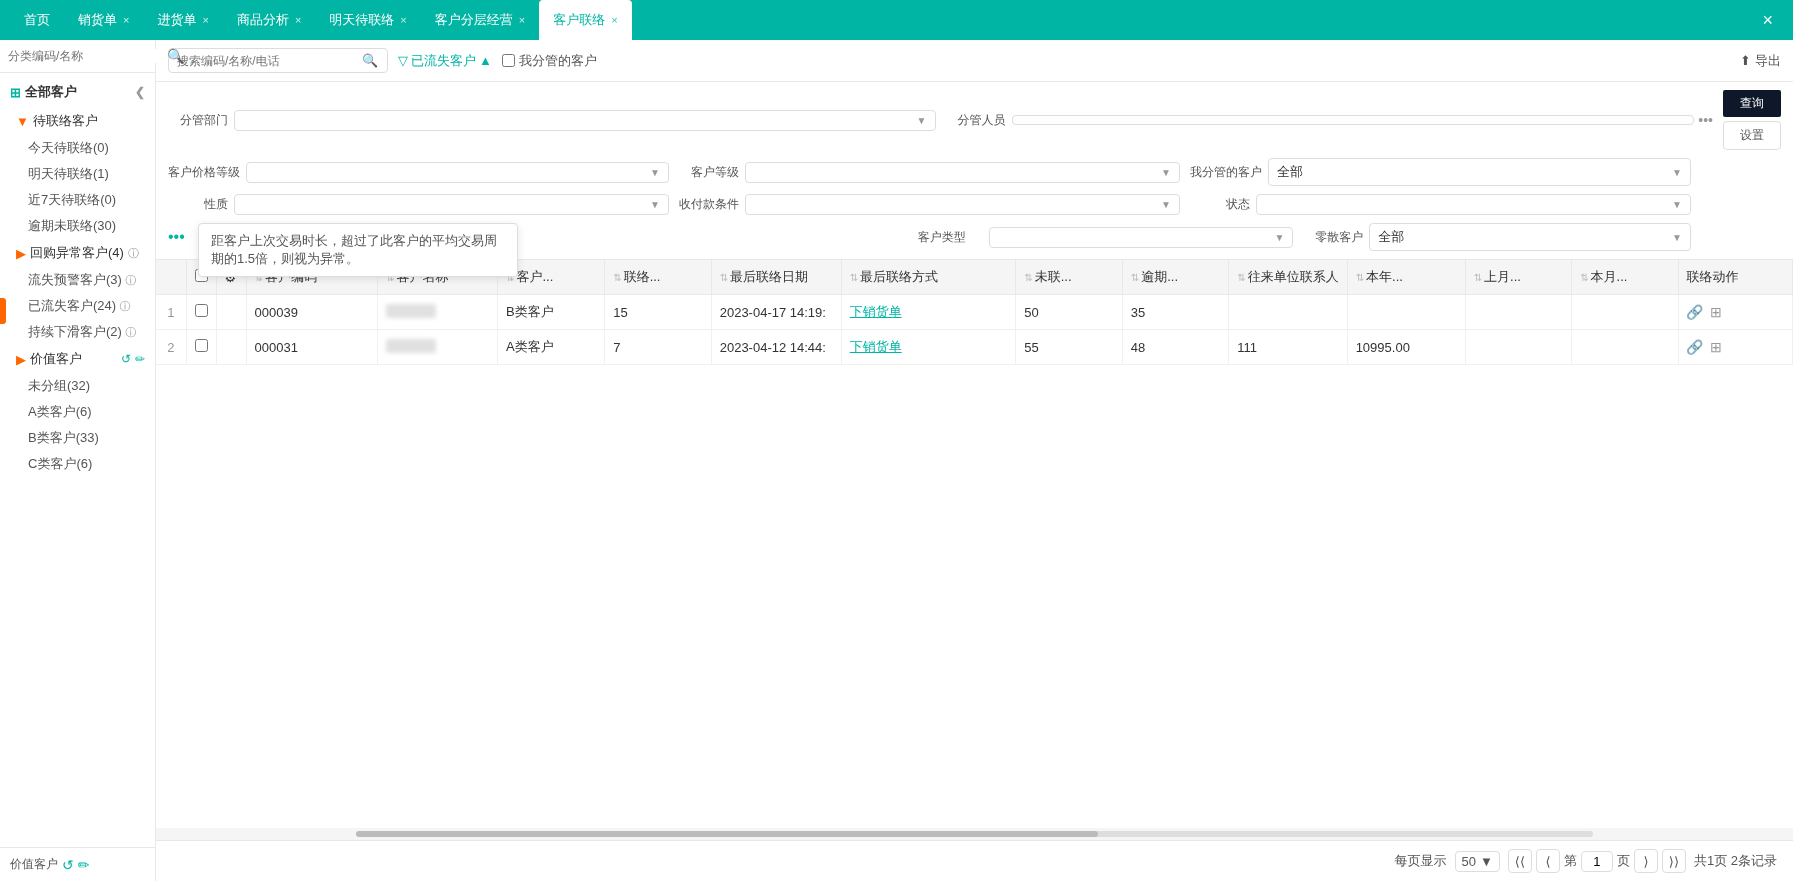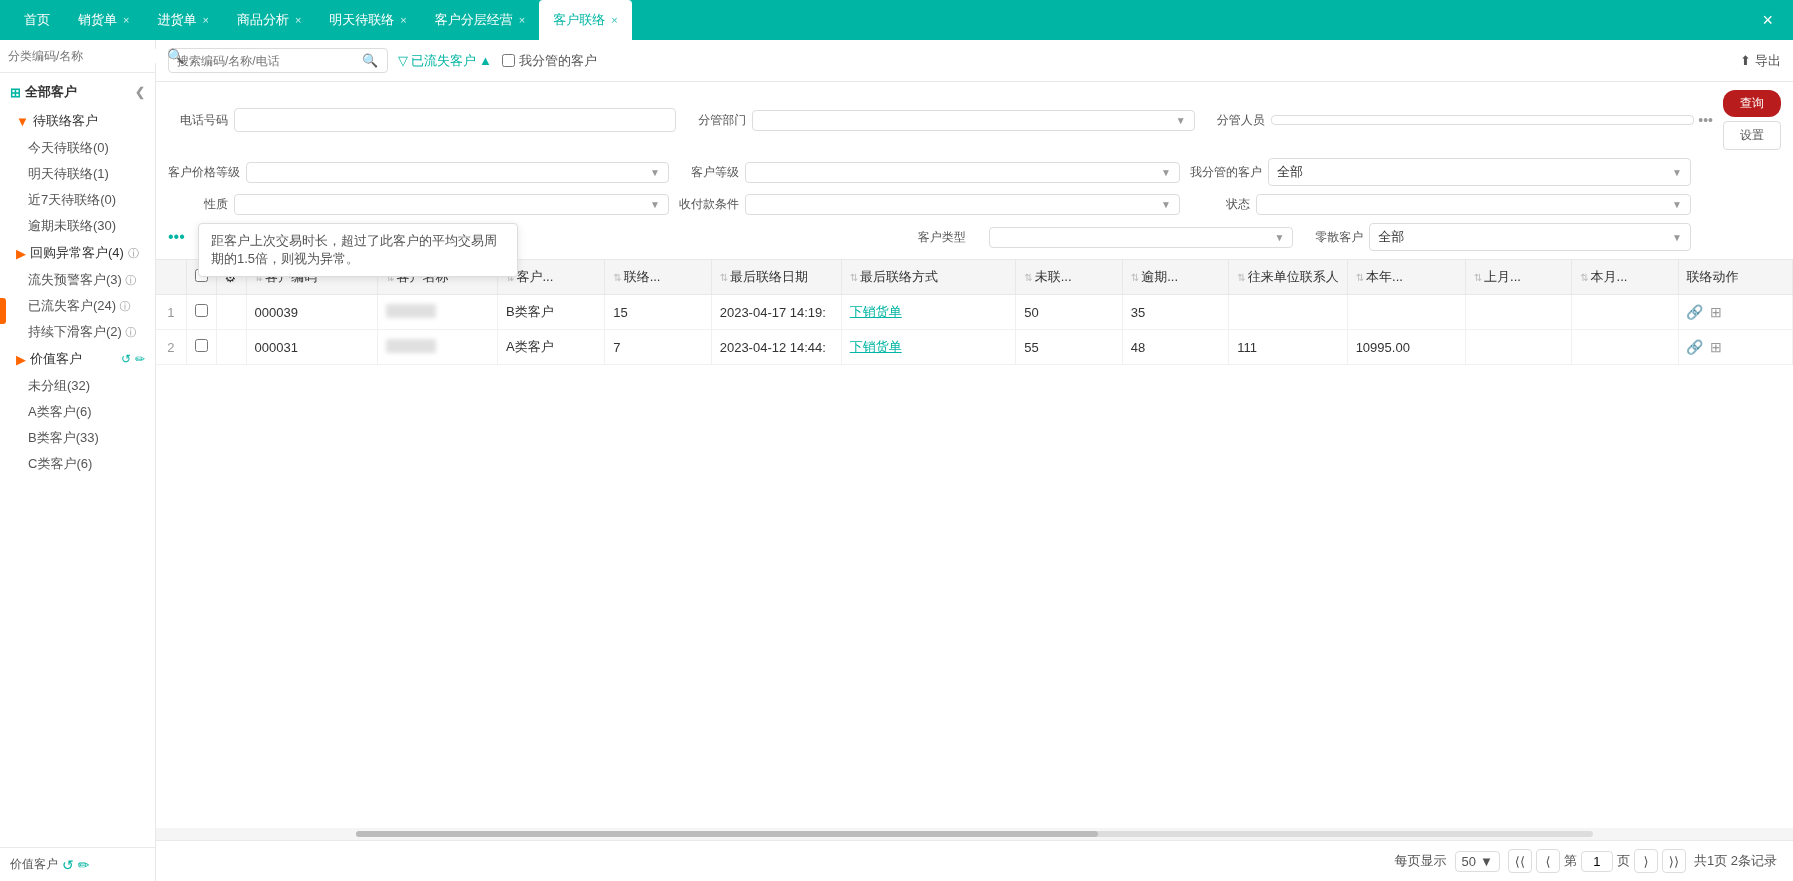--- a/index.html
+++ b/index.html
@@ -229,24 +229,24 @@
       align-items: center;
       gap: 4px;
     }
     .dots-btn { color: #999; cursor: pointer; font-size: 14px; }
     .action-buttons {
       display: flex;
       flex-direction: column;
       gap: 4px;
     }
     .btn-query {
-      background: #b91c1c;
+      background: #0f172a;
       color: white;
       border: none;
-      border-radius: 12px;
+      border-radius: 2px;
       padding: 5px 16px;
       cursor: pointer;
       font-size: 12px;
     }
     .btn-settings {
       background: white;
       color: #555;
       border: 1px solid #ddd;
       border-radius: 4px;
       padding: 5px 16px;
@@ -556,24 +556,20 @@
       <div class="export-btn">
         <span>⬆</span>
         <span>导出</span>
       </div>
     </div>
 
     <div class="advanced-filter">
 
       <div class="filter-row">
         <div class="filter-field">
-          <label>电话号码</label>
-          <input class="filter-input" style="flex: 2 1 0%;" type="text">
-        </div>
-        <div class="filter-field">
           <label>分管部门</label>
           <div class="filter-select" style="flex:2;">
             <span></span>
             <span class="arrow">▼</span>
           </div>
         </div>
         <div class="filter-field">
           <label>分管人员</label>
           <div class="filter-with-dots" style="flex:2;">
             <div class="filter-select" style="flex:1;">

